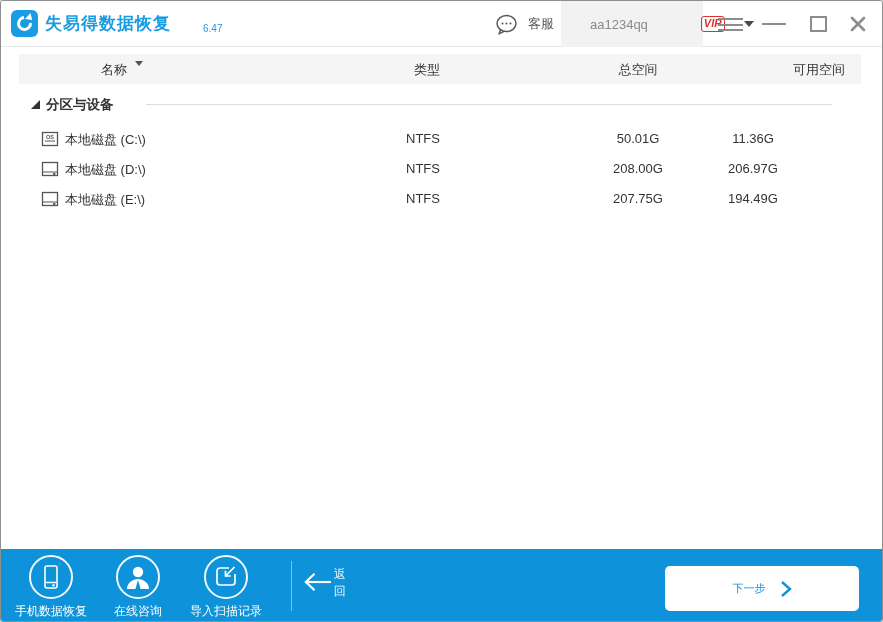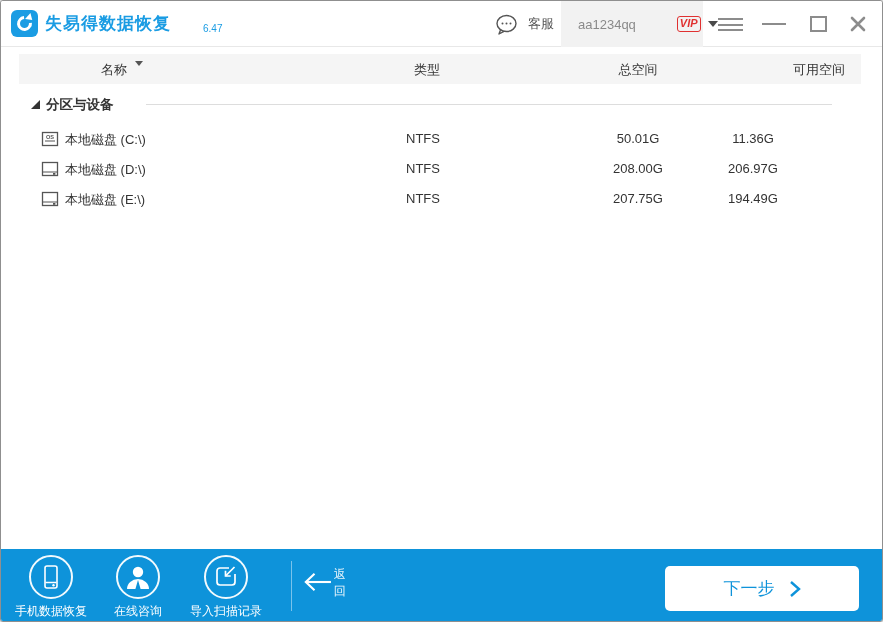--- a/index.html
+++ b/index.html
@@ -25,21 +25,21 @@
     transform:rotate(-48deg); }
   .app-title { position:absolute; left:44px; top:11px; font-size:17px; font-weight:700;
     color:#1a9ce3; letter-spacing:1px; }
   .app-version { position:absolute; left:202px; top:22px; font-size:10px; color:#1a9ce3; }
 
   .support { position:absolute; left:494px; top:0; height:46px; display:flex;
     align-items:center; gap:10px; cursor:pointer; }
   .support-label { font-size:13px; color:#555; }
 
   .userbox { position:absolute; left:560px; top:0; width:142px; height:46px;
-    background:#f2f2f2; display:flex; align-items:center; padding-left:12px; gap:5px; cursor:pointer; }
+    background:#f2f2f2; display:flex; align-items:center; padding-left:12px; gap:17px; cursor:pointer; }
   .username { font-size:13px; color:#8a8a8a; }
   .vip-badge { font-size:11px; font-weight:700; font-style:italic; color:#e03131;
     border:1px solid #e03131; border-radius:3px; padding:0 2px 1px 2px; line-height:13px;margin-left:36px; }
   .caret-down { width:0; height:0; border-left:5px solid transparent;
     border-right:5px solid transparent; border-top:6px solid #4a4a4a; margin-left:2px; }
 
   .winbtn { position:absolute; top:0; height:46px; width:34px; display:flex;
     align-items:center; justify-content:center; cursor:pointer; }
   .btn-menu { left:712px; } .btn-min { left:756px; } .btn-max { left:800px; } .btn-close { left:840px; }
   .hamburger { width:25px; height:13px; border-top:2px solid #8c8c8c;
@@ -82,21 +82,21 @@
   .action-0 { left:6px; } .action-1 { left:93px; } .action-2 { left:181px; }
   .action-circle { width:44px; height:44px; border:2px solid rgba(255,255,255,.95);
     border-radius:50%; display:flex; align-items:center; justify-content:center; }
   .action-label { margin-top:4px; font-size:12px; color:#fff; white-space:nowrap; }
   .footer-divider { position:absolute; left:290px; top:12px; width:1px; height:50px;
     background:rgba(255,255,255,.45); }
   .back-group { position:absolute; left:300px; top:14px; width:56px; display:flex;
     flex-direction:row; align-items:center; cursor:pointer; }
   .back-label { margin-top:3px; font-size:12px; color:rgba(255,255,255,.9); }
   .next-button { position:absolute; left:664px; top:17px; width:194px; height:45px;
-    background:#fff; border:none; border-radius:5px; color:#0e93da; font-size:17px;
+    background:#fff; border:none; border-radius:5px; color:#0e93da; font-size:11px;
     font-family:inherit; display:flex; align-items:center; justify-content:center; gap:14px;
     cursor:pointer; }
 </style>
 </head>
 <body>
 
 <div class="window">
 
   <div class="titlebar">
     <div class="logo">

